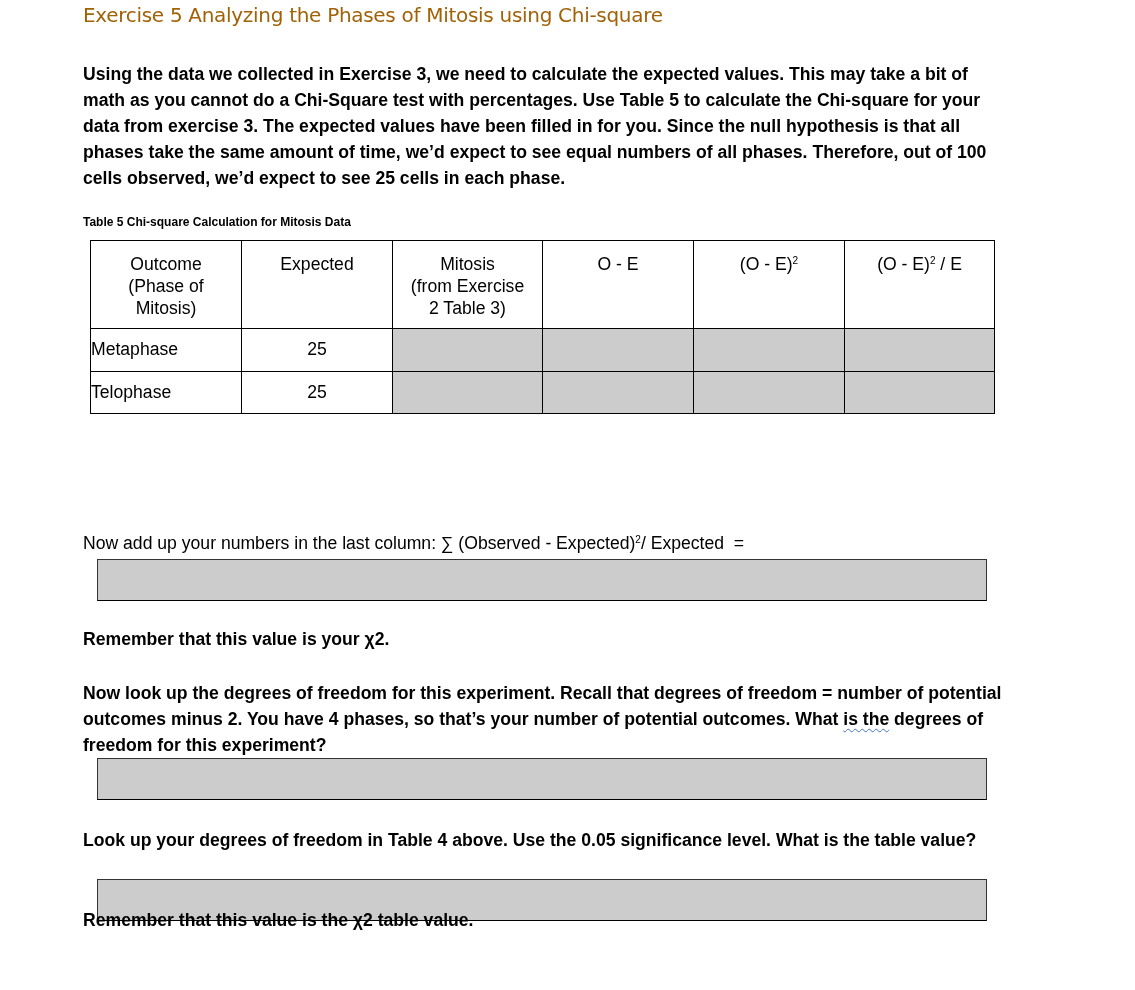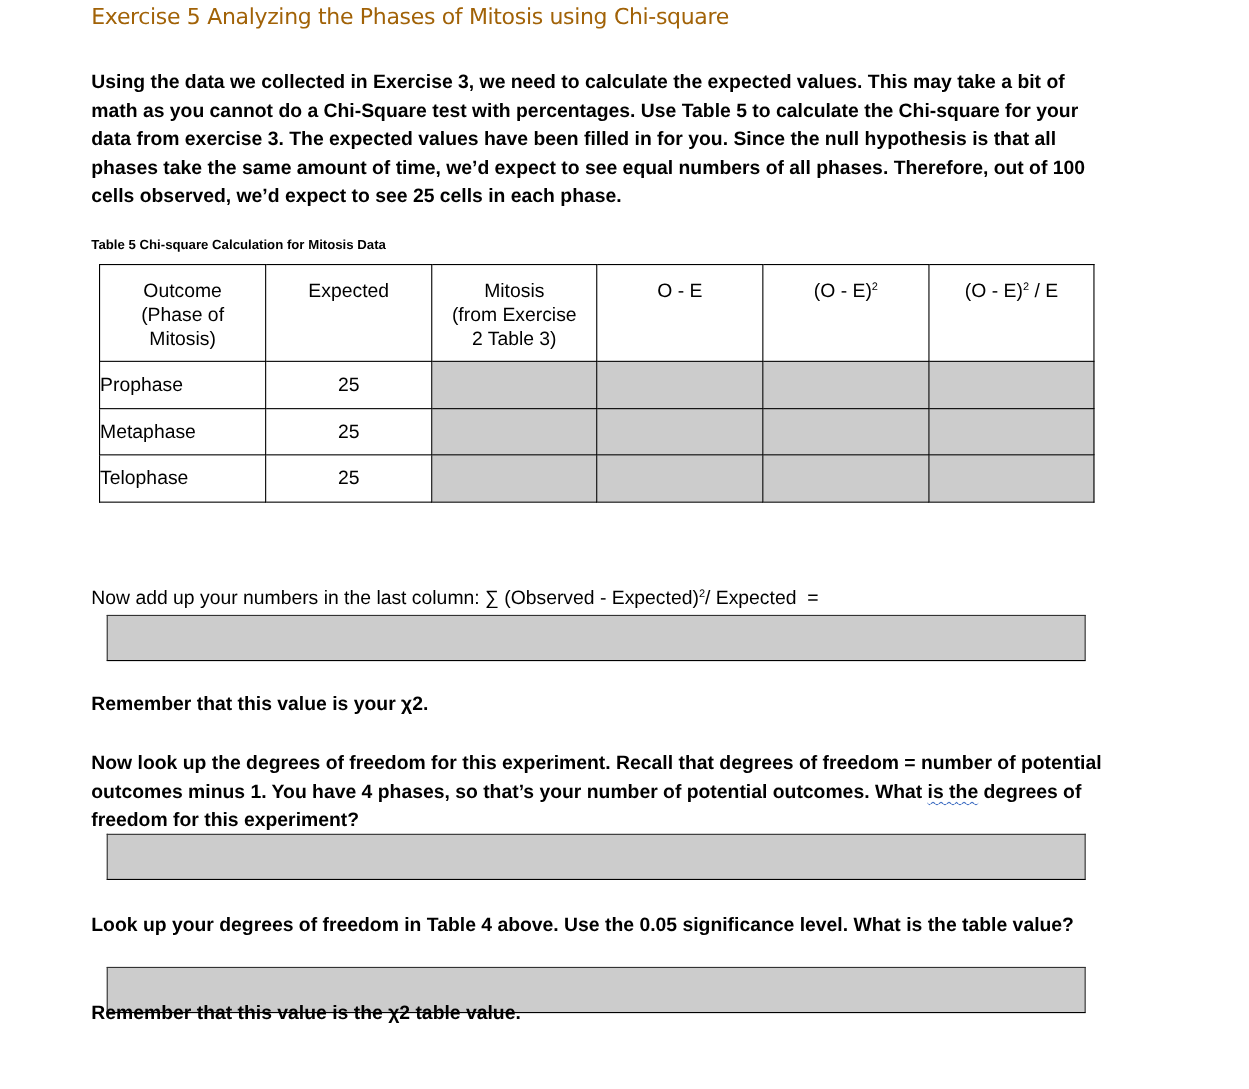--- a/index.html
+++ b/index.html
@@ -63,28 +63,20 @@
       <span>O - E</span>
     </th>
     <th>
       <span>(O - E)</span><sup>2</sup>
     </th>
     <th>
       <span>(O - E)</span><sup>2</sup><span> / E</span>
     </th>
   </tr>
   <tr>
-    <td class="phase">Prophase</td>
-    <td class="exp">25</td>
-    <td class="blank"></td>
-    <td class="blank"></td>
-    <td class="blank"></td>
-    <td class="blank"></td>
-  </tr>
-  <tr>
     <td class="phase">Metaphase</td>
     <td class="exp">25</td>
     <td class="blank"></td>
     <td class="blank"></td>
     <td class="blank"></td>
     <td class="blank"></td>
   </tr>
   <tr>
     <td class="phase">Telophase</td>
     <td class="exp">25</td>
@@ -96,19 +88,19 @@
 </tbody>
   </table>
 
 <div class="sum-label">
   <span>Now add up your numbers in the last column: ∑ (Observed - Expected)</span><sup>2</sup><span style="white-space:pre">/ Expected  =</span>
 </div>
 <div class="answer-box" style="top:559px;"></div>
 
 <div class="bold-note" style="top:629px;">Remember that this value is your χ2.</div>
 
-<div class="para p2"><span>Now look up the degrees of freedom for this experiment. Recall that degrees of freedom = number of potential outcomes minus 1. You have 4 phases, so that’s your number of potential outcomes. What </span><span class="squiggle">is the</span><span> degrees of freedom for this experiment?</span></div>
+<div class="para p2"><span>Now look up the degrees of freedom for this experiment. Recall that degrees of freedom = number of potential outcomes minus 2. You have 4 phases, so that’s your number of potential outcomes. What </span><span class="squiggle">is the</span><span> degrees of freedom for this experiment?</span></div>
 <div class="answer-box" style="top:758px;"></div>
 
 <div class="para p3">Look up your degrees of freedom in Table 4 above. Use the 0.05 significance level. What is the table value?</div>
 <div class="answer-box" style="top:879px;"></div>
 
 <div class="bold-note" style="top:910px;">Remember that this value is the χ2 table value.</div>
 
 </body></html>

